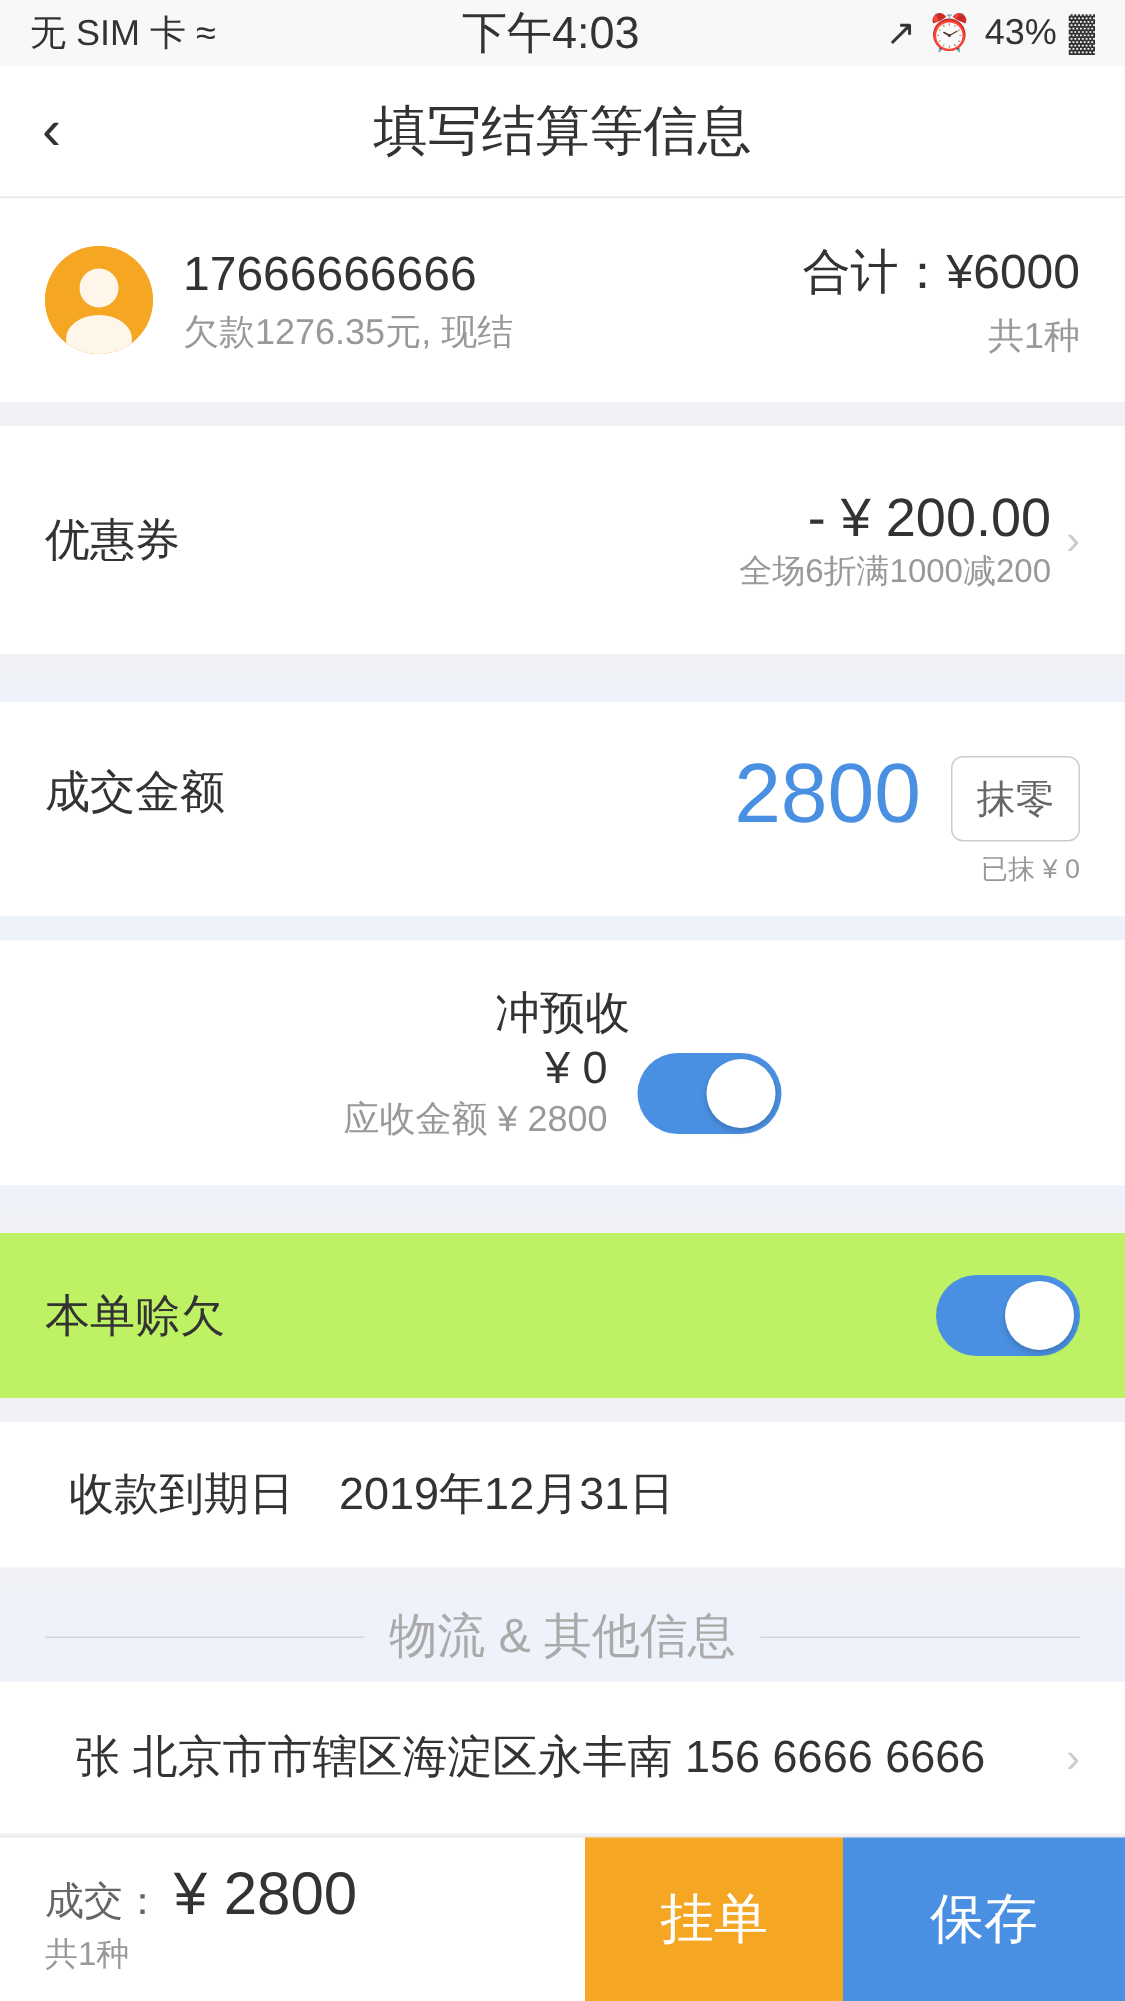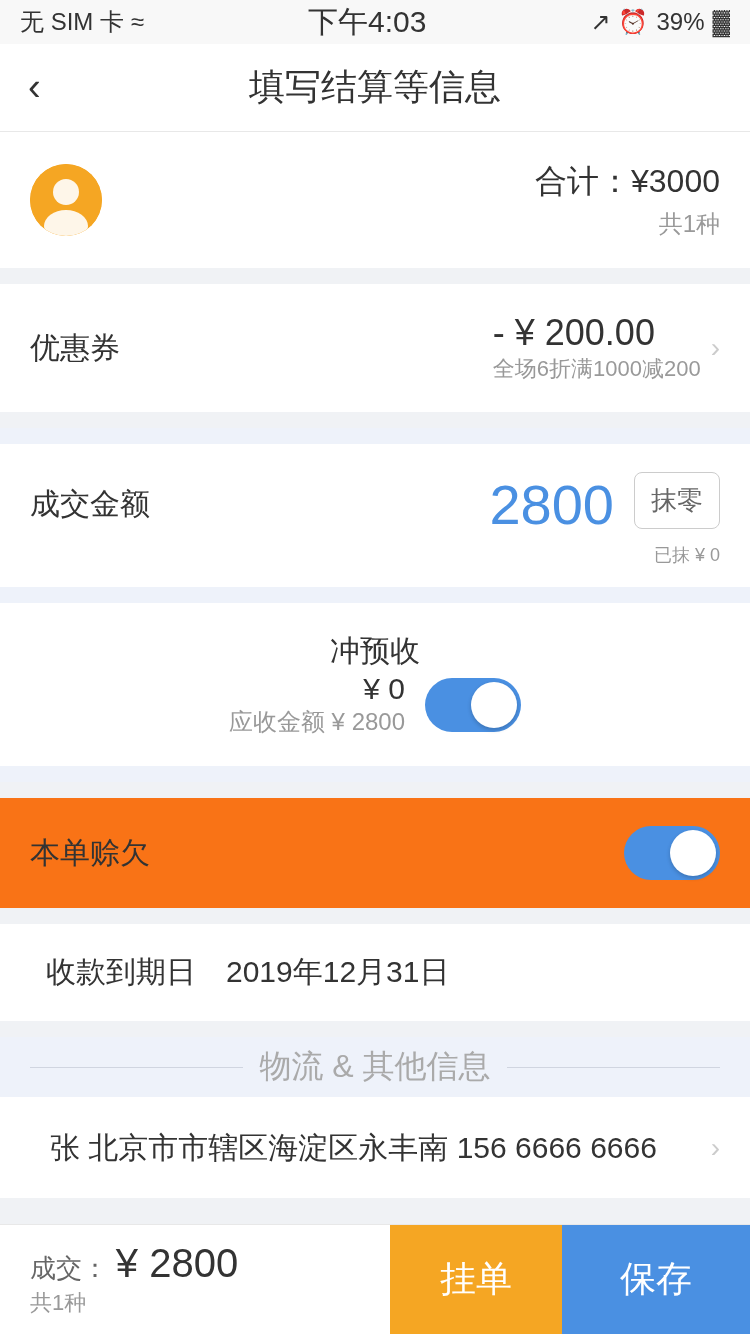--- a/index.html
+++ b/index.html
@@ -87,21 +87,21 @@
     .customer-info {}
     .customer-phone { font-size: 32px; font-weight: 500; color: #333; }
     .customer-sub { font-size: 24px; color: #999; margin-top: 4px; }
     .customer-right { text-align: right; }
     .total-amount { font-size: 32px; color: #333; font-weight: 500; }
     .total-count { font-size: 24px; color: #999; margin-top: 4px; }
 
     
     .coupon-row {
       background: #fff;
-      padding: 28px 30px;
+      padding: 40px 30px;
       display: flex;
       align-items: center;
       justify-content: space-between;
       margin-bottom: 16px;
     }
     .coupon-label { font-size: 30px; color: #333; }
     .coupon-right { display: flex; align-items: center; gap: 10px; }
     .coupon-discount { font-size: 36px; color: #333; font-weight: 500; }
     .coupon-desc { font-size: 22px; color: #999; }
     .chevron-icon { color: #ccc; font-size: 28px; }
@@ -110,21 +110,21 @@
     .deal-section {
       background: #fff;
       padding: 28px 30px 20px 30px;
     }
     .deal-row {
       display: flex;
       align-items: center;
       justify-content: space-between;
     }
     .deal-label { font-size: 30px; color: #333; }
-    .deal-right { display: flex; align-items: flex-start; gap: 20px; }
+    .deal-right { display: flex; align-items: flex-end; gap: 20px; }
     .deal-amount { font-size: 56px; font-weight: 500; color: #4a90e2; }
     .round-btn {
       border: 1px solid #ccc;
       border-radius: 8px;
       padding: 10px 16px;
       font-size: 26px;
       color: #666;
       background: #fff;
       cursor: pointer;
     }
@@ -167,21 +167,21 @@
       height: 46px;
       border-radius: 50%;
       background: #fff;
       top: 4px;
       right: 4px;
       box-shadow: 0 2px 4px rgba(0,0,0,0.2);
     }
 
     
     .debt-section {
-      background: #f97316;
+      background: #bef264;
       padding: 28px 30px;
       margin-top: 16px;
     }
     .debt-row {
       display: flex;
       align-items: center;
       justify-content: space-between;
     }
     .debt-label { font-size: 30px; color: #333; }
 
@@ -293,52 +293,56 @@
 <body>
 
 <div class="status-bar">
   <div class="status-left">
     <span>无 SIM 卡  ≈</span>
   </div>
   <div class="status-center">下午4:03</div>
   <div class="status-right">
     <span>↗</span>
     <span>⏰</span>
-    <span>39%</span>
+    <span>43%</span>
     <span>▓</span>
   </div>
 </div>
 
 <div class="nav-bar">
   <div class="nav-back">‹</div>
   <div class="nav-title">填写结算等信息</div>
 </div>
 
 <div class="content">
 
   <div class="customer-card">
     <div class="customer-left">
       <div class="avatar">
         <svg class="avatar-icon" viewBox="0 0 72 72" xmlns="http://www.w3.org/2000/svg">
           <circle cx="36" cy="36" r="36" fill="#f5a623"></circle>
           <circle cx="36" cy="28" r="13" fill="#fff" opacity="0.9"></circle>
           <ellipse cx="36" cy="62" rx="22" ry="16" fill="#fff" opacity="0.9"></ellipse>
         </svg>
       </div>
+      <div class="customer-info">
+        <div class="customer-phone">17666666666</div>
+        <div class="customer-sub">欠款1276.35元, 现结</div>
+      </div>
     </div>
     <div class="customer-right">
-      <div class="total-amount">合计：¥3000</div>
+      <div class="total-amount">合计：¥6000</div>
       <div class="total-count">共1种</div>
     </div>
   </div>
 
   <div class="coupon-row">
     <div class="coupon-label">优惠券</div>
     <div class="coupon-right">
-      <div style="">
+      <div style="text-align:right;">
         <div class="coupon-discount">- ¥ 200.00</div>
         <div class="coupon-desc">全场6折满1000减200</div>
       </div>
       <span class="chevron-icon">›</span>
     </div>
   </div>
 
   <div class="separator"></div>
 
   <div class="deal-section">

